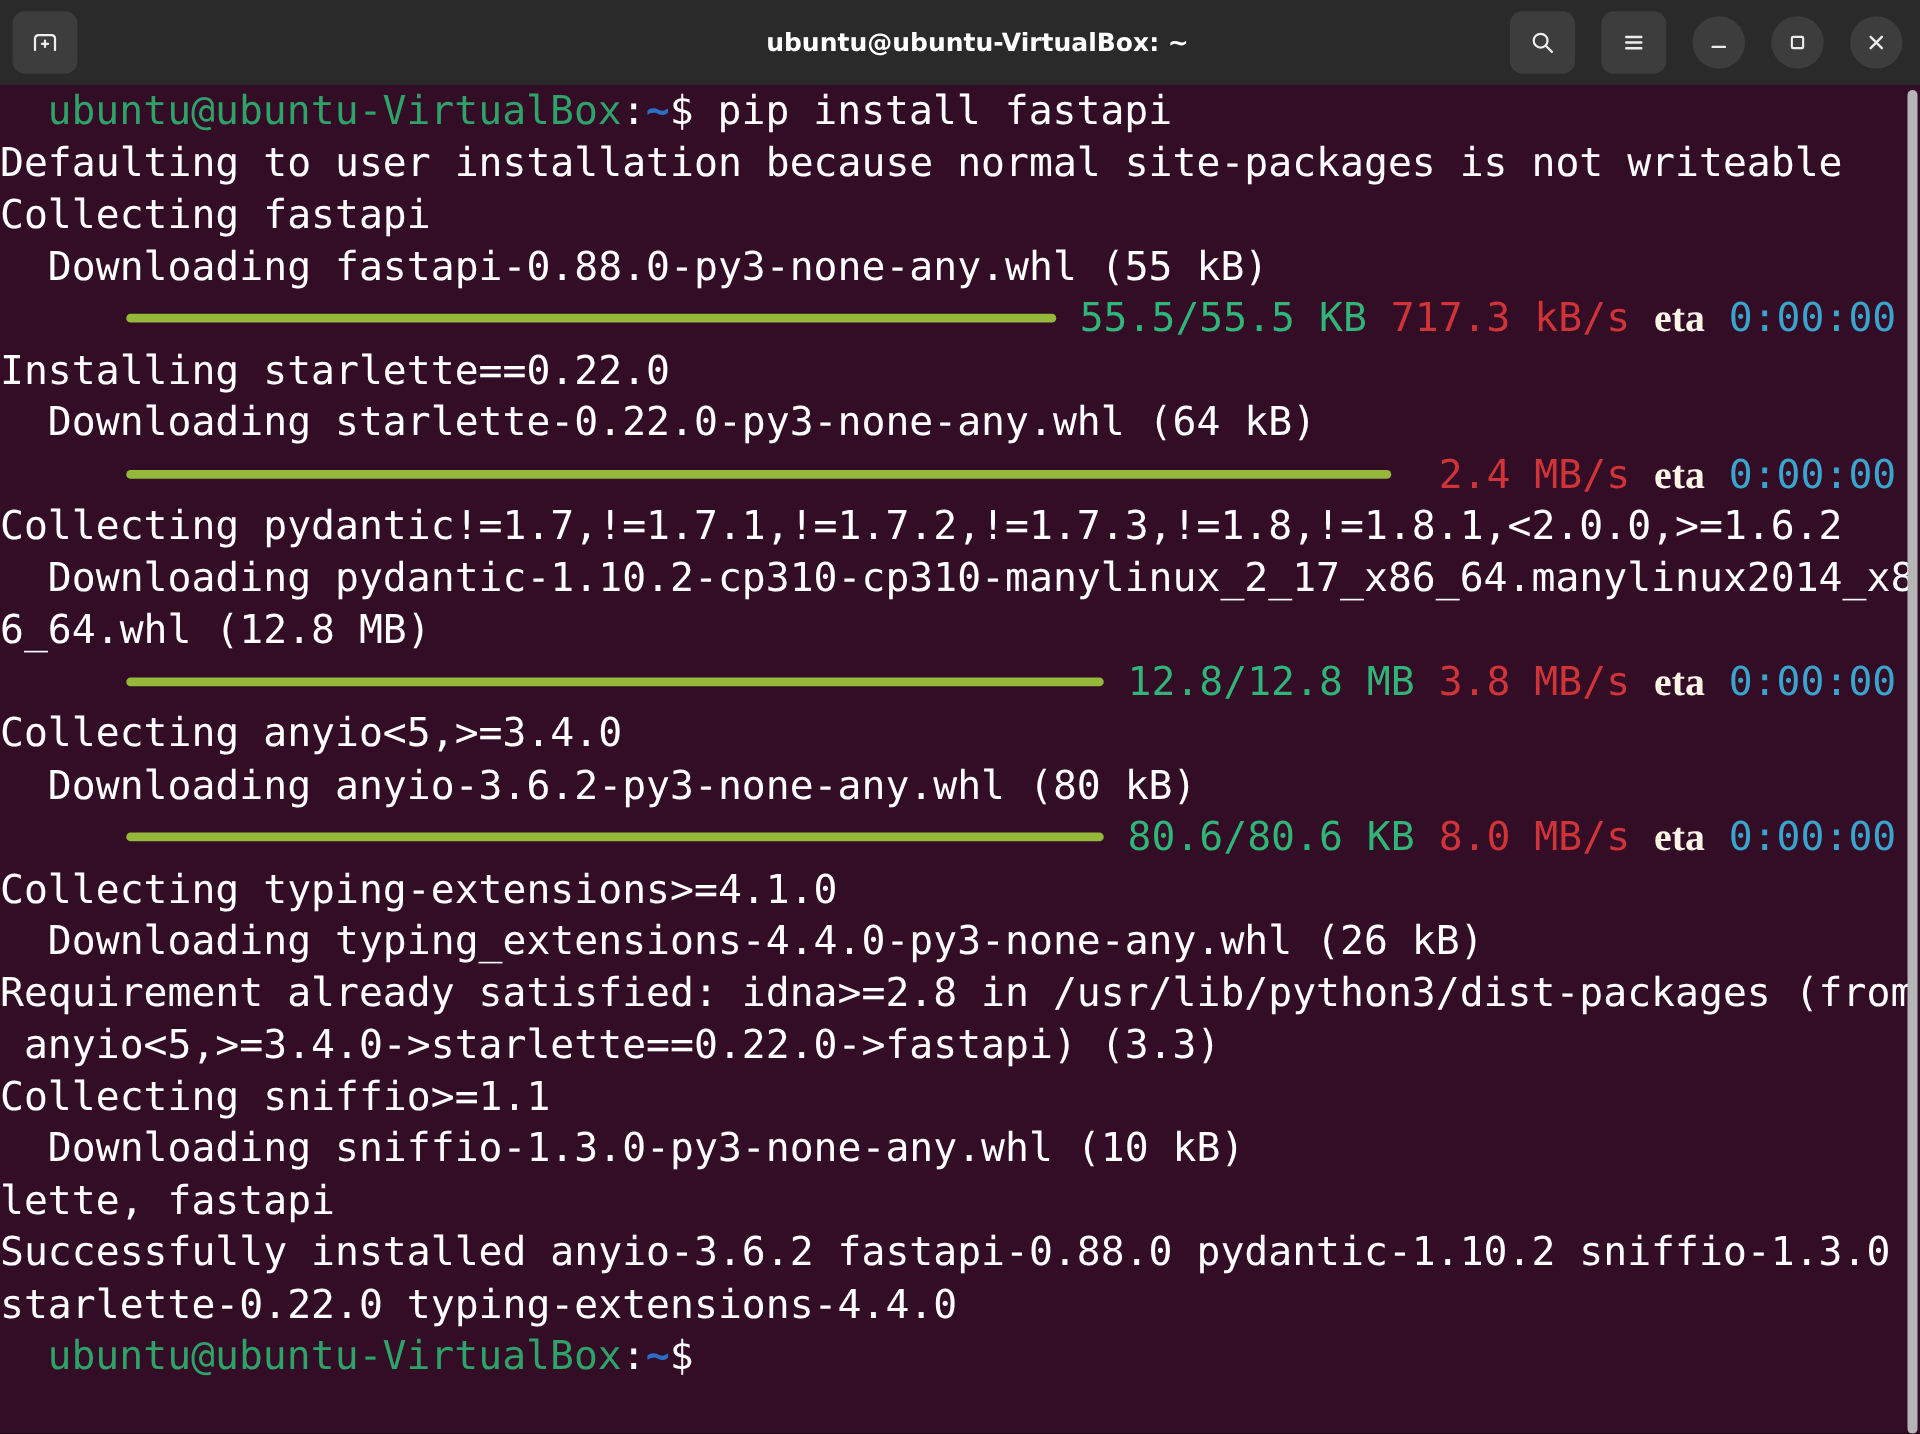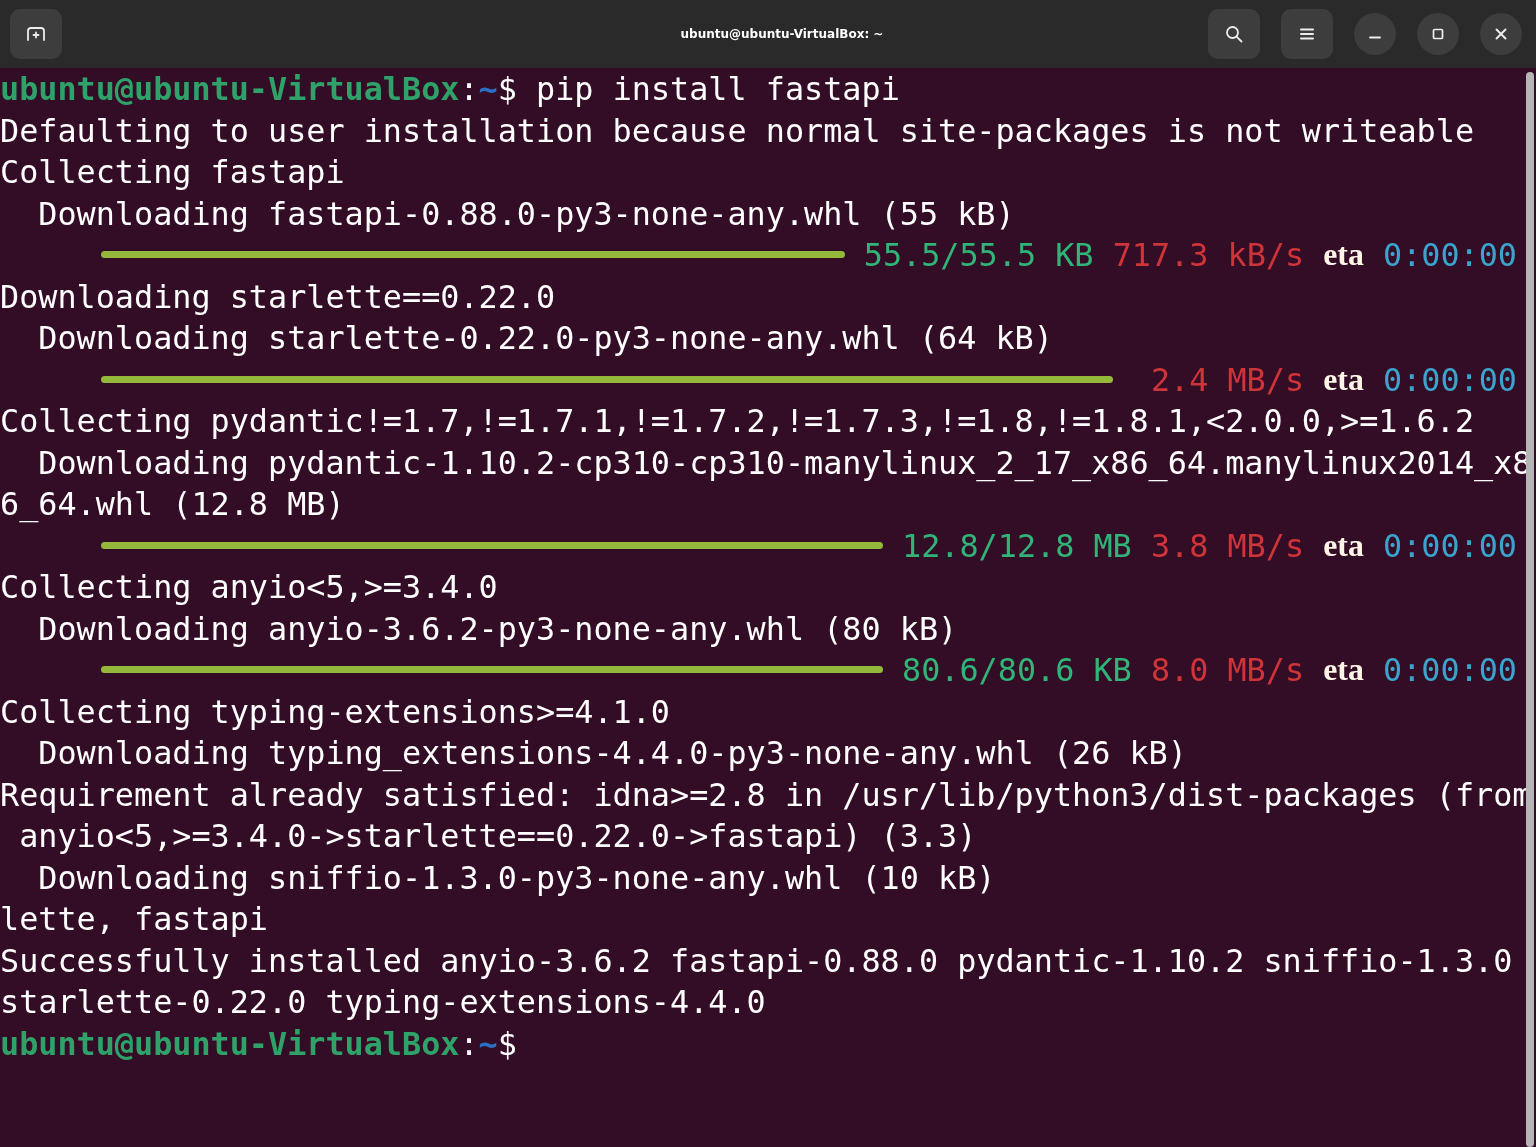--- a/index.html
+++ b/index.html
@@ -30,21 +30,21 @@
     width: 52px; height: 50px; border-radius: 10px;
   }
   .tb-circle {
     width: 42px; height: 42px; border-radius: 50%;
   }
   .tb-newtab { margin-left: 10px; }
   .tb-title {
     position: absolute; left: 0; right: 0;
     text-align: center;
     color: var(--title_fg, #ffffff);
-    font-size: 12px; font-weight: 700;
+    font-size: 20px; font-weight: 700;
     pointer-events: none;
     padding-left: 28px;
   }
   .tb-right {
     margin-left: auto;
     display: flex; align-items: center;
     gap: 21px;
     margin-right: 14px;
     position: relative; z-index: 2;
   }
@@ -66,21 +66,21 @@
     padding-left: 81px; padding-right: 19px; margin-left: 20px;
   }
   .pbar {
     flex: 1;
     height: 7px;
     border-radius: 4px;
     background: var(--bar, #94b83a);
     margin-right: 19px;
   }
   .c-fg   { color: var(--fg, #ffffff); }
-  .c-user { color: var(--prompt_user, #2ea269); font-weight: 700; }
+  .c-user { color: var(--prompt_user, #2ea269); font-weight: 400; padding-left: 38px; }
   .c-path { color: var(--prompt_path, #2b6fc4); font-weight: 700; }
   .c-green{ color: var(--stat_green, #30b477); }
   .c-red  { color: var(--stat_red, #cf3438); }
   .c-etaw { color: var(--eta_white, #fff5e6); font-weight: 700; font-family: Liberation Serif, serif; }
   .c-cyan { color: var(--stat_cyan, #3aa4cd); }
   .scrollbar-thumb {
     position: absolute; top: 72px; bottom: 0; right: 2px;
     width: 8px;
     border-radius: 4px;
     background: var(--scrollbar, #b5b5b5);
@@ -131,34 +131,35 @@
       </button>
     </div>
   </div>
 
   <div class="terminal">
       <div class="line"><span class="c-user">ubuntu@ubuntu-VirtualBox</span><span class="c-fg">:</span><span class="c-path">~</span><span class="c-fg">$ pip install fastapi</span></div>
       <div class="line"><span class="c-fg">Defaulting to user installation because normal site-packages is not writeable</span></div>
       <div class="line"><span class="c-fg">Collecting fastapi</span></div>
       <div class="line"><span class="c-fg">  Downloading fastapi-0.88.0-py3-none-any.whl (55 kB)</span></div>
       <div class="line progress"><span class="pbar"></span><span class="c-green">55.5/55.5 KB</span><span class="c-fg"> </span><span class="c-red">717.3 kB/s</span><span class="c-fg"> </span><span class="c-etaw">eta</span><span class="c-fg"> </span><span class="c-cyan">0:00:00</span></div>
-      <div class="line"><span class="c-fg">Downloading starlette==0.22.0</span></div>
+      <div class="line"><span class="c-fg">Installing starlette==0.22.0</span></div>
       <div class="line"><span class="c-fg">  Downloading starlette-0.22.0-py3-none-any.whl (64 kB)</span></div>
       <div class="line progress"><span class="pbar"></span><span class="c-fg"> </span><span class="c-red">2.4 MB/s</span><span class="c-fg"> </span><span class="c-etaw">eta</span><span class="c-fg"> </span><span class="c-cyan">0:00:00</span></div>
       <div class="line"><span class="c-fg">Collecting pydantic!=1.7,!=1.7.1,!=1.7.2,!=1.7.3,!=1.8,!=1.8.1,&lt;2.0.0,&gt;=1.6.2</span></div>
       <div class="line"><span class="c-fg">  Downloading pydantic-1.10.2-cp310-cp310-manylinux_2_17_x86_64.manylinux2014_x8</span></div>
       <div class="line"><span class="c-fg">6_64.whl (12.8 MB)</span></div>
       <div class="line progress"><span class="pbar"></span><span class="c-green">12.8/12.8 MB</span><span class="c-fg"> </span><span class="c-red">3.8 MB/s</span><span class="c-fg"> </span><span class="c-etaw">eta</span><span class="c-fg"> </span><span class="c-cyan">0:00:00</span></div>
       <div class="line"><span class="c-fg">Collecting anyio&lt;5,&gt;=3.4.0</span></div>
       <div class="line"><span class="c-fg">  Downloading anyio-3.6.2-py3-none-any.whl (80 kB)</span></div>
       <div class="line progress"><span class="pbar"></span><span class="c-green">80.6/80.6 KB</span><span class="c-fg"> </span><span class="c-red">8.0 MB/s</span><span class="c-fg"> </span><span class="c-etaw">eta</span><span class="c-fg"> </span><span class="c-cyan">0:00:00</span></div>
       <div class="line"><span class="c-fg">Collecting typing-extensions&gt;=4.1.0</span></div>
       <div class="line"><span class="c-fg">  Downloading typing_extensions-4.4.0-py3-none-any.whl (26 kB)</span></div>
       <div class="line"><span class="c-fg">Requirement already satisfied: idna&gt;=2.8 in /usr/lib/python3/dist-packages (from</span></div>
       <div class="line"><span class="c-fg"> anyio&lt;5,&gt;=3.4.0-&gt;starlette==0.22.0-&gt;fastapi) (3.3)</span></div>
+      <div class="line"><span class="c-fg">Collecting sniffio&gt;=1.1</span></div>
       <div class="line"><span class="c-fg">  Downloading sniffio-1.3.0-py3-none-any.whl (10 kB)</span></div>
       <div class="line"><span class="c-fg">lette, fastapi</span></div>
       <div class="line"><span class="c-fg">Successfully installed anyio-3.6.2 fastapi-0.88.0 pydantic-1.10.2 sniffio-1.3.0</span></div>
       <div class="line"><span class="c-fg">starlette-0.22.0 typing-extensions-4.4.0</span></div>
       <div class="line"><span class="c-user">ubuntu@ubuntu-VirtualBox</span><span class="c-fg">:</span><span class="c-path">~</span><span class="c-fg">$</span></div>
     </div>
 
   <div class="scrollbar-thumb"></div>
 
 </div>

